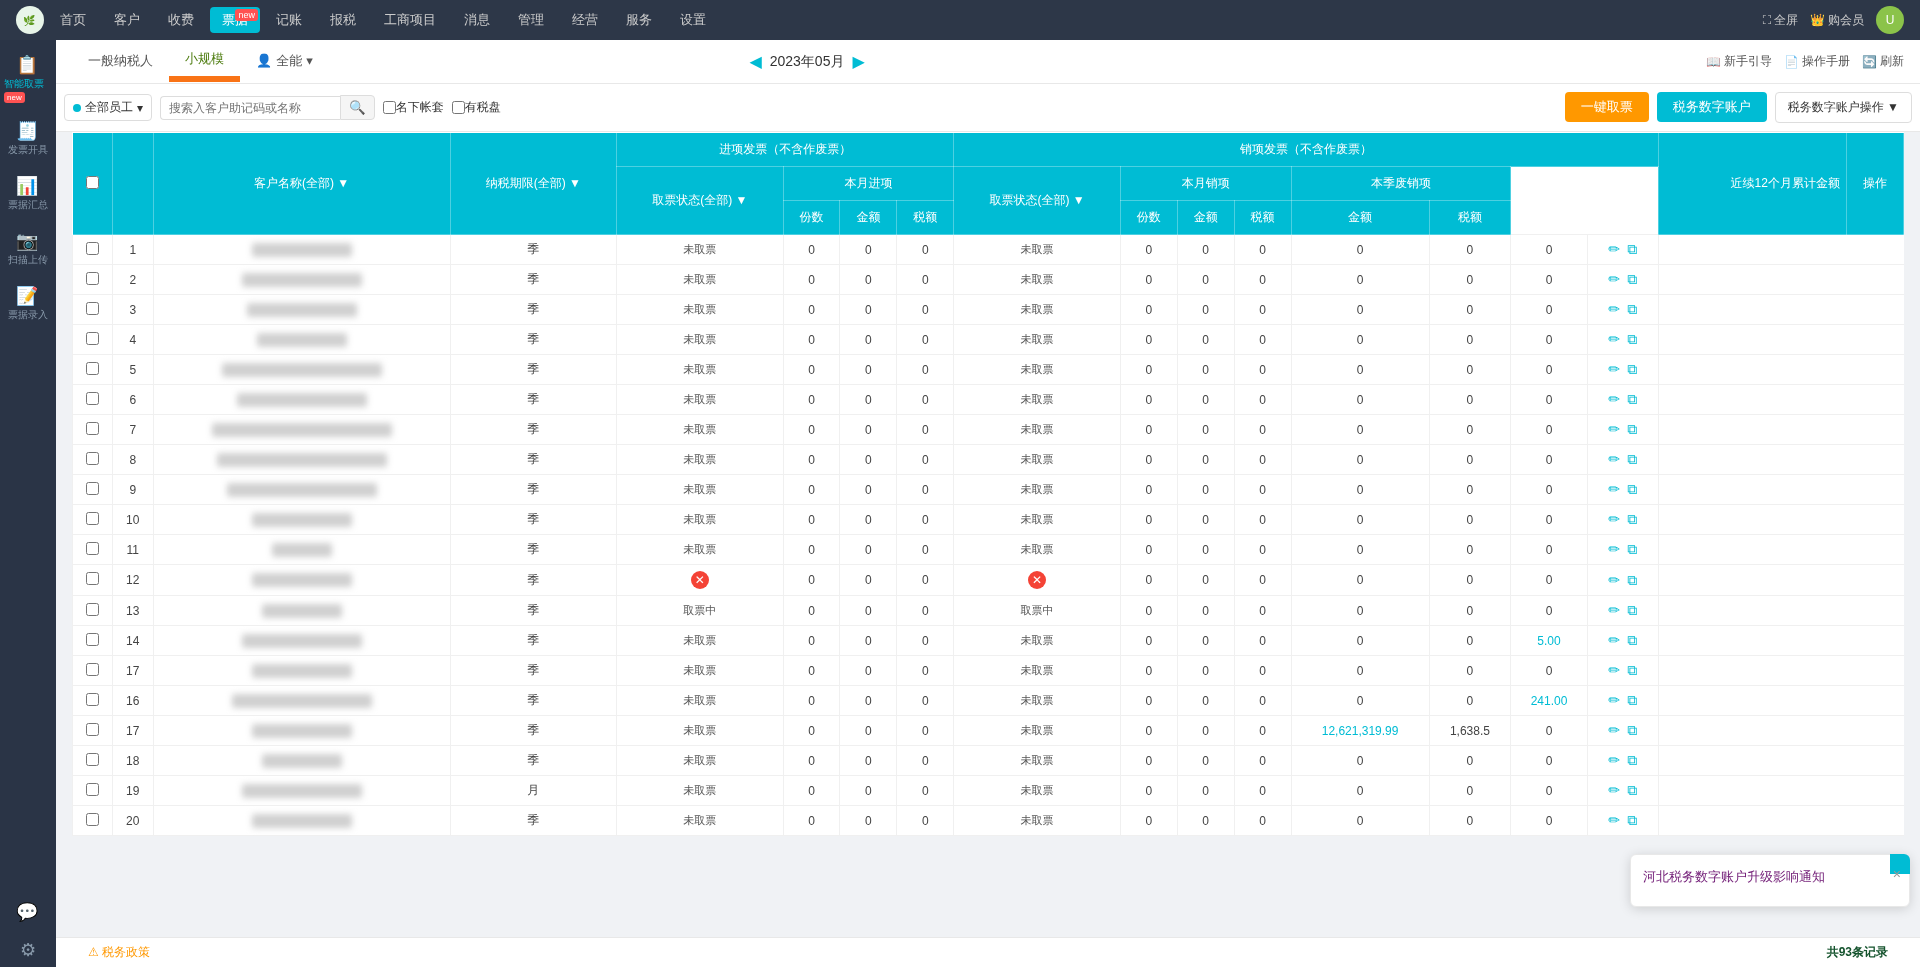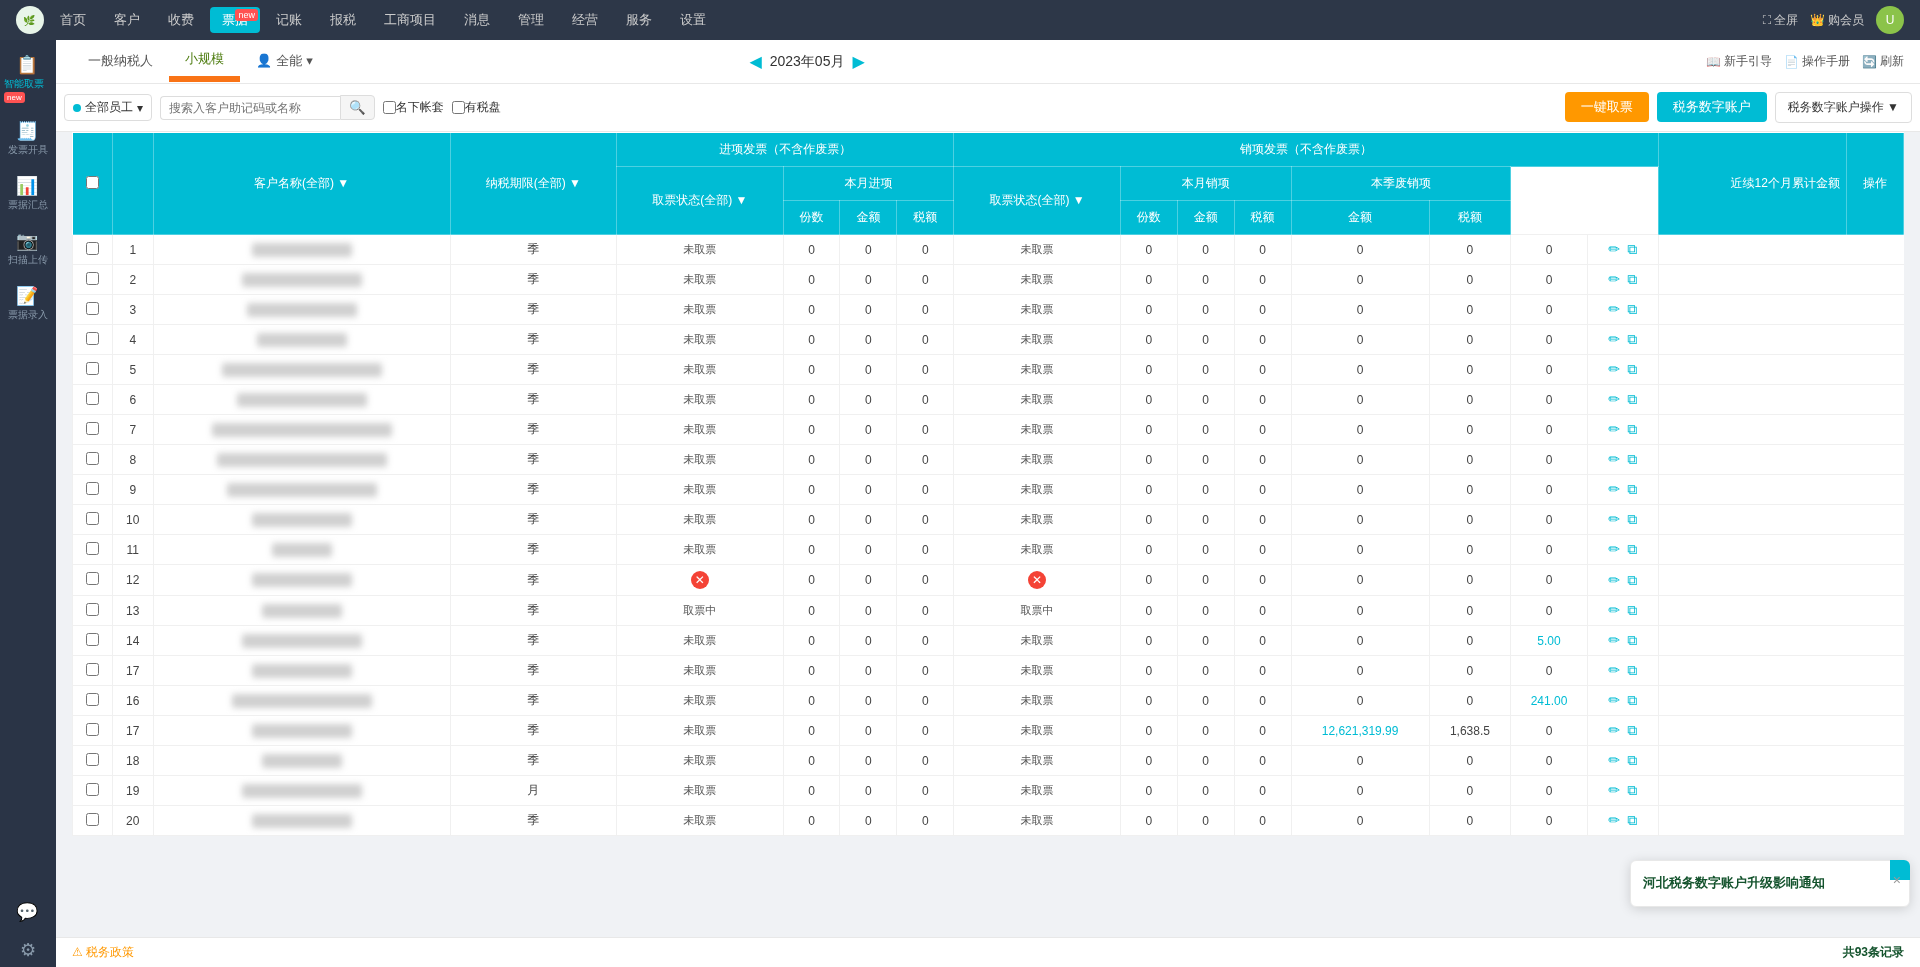--- a/index.html
+++ b/index.html
@@ -56,26 +56,26 @@
     thead tr th { background: #00bcd4; color: #fff; padding: 8px 6px; text-align: center; border: 1px solid rgba(255,255,255,0.3); white-space: nowrap; font-weight: normal; }
     tbody tr { border-bottom: 1px solid #f0f0f0; }
     tbody tr td { padding: 6px 6px; text-align: center; border: 1px solid #f0f0f0; white-space: nowrap; color: #444; }
     .status-tag { font-size: 11px; color: #555; }
     .status-error { color: #fff; background: #f44336; border-radius: 50%; width: 18px; height: 18px; display: inline-flex; align-items: center; justify-content: center; font-size: 12px; }
     .action-icon { color: #00bcd4; cursor: pointer; font-size: 14px; margin: 0 2px; }
     .num-link { color: #00bcd4; text-decoration: none; }
 
     
     .notice-popup { position: fixed; right: 10px; bottom: 60px; width: 280px; background: #fff; border: 1px solid #e8e8e8; border-radius: 6px; box-shadow: 0 2px 12px rgba(0,0,0,0.15); padding: 12px; font-size: 12px; line-height: 1.6; z-index: 100; }
-    .notice-title { font-weight: bold; color: #14532d; font-size: 13px; }
+    .notice-title { font-weight: normal; color: #701a75; margin-bottom: 6px; font-size: 13px; }
     .notice-close { position: absolute; right: 8px; top: 8px; cursor: pointer; color: #999; font-size: 14px; }
     .notice-corner { position: absolute; right: -1px; top: -1px; width: 20px; height: 20px; background: #00bcd4; border-radius: 0 6px 0 0; }
 
     
-    .bottom-bar { background: #fff; padding: 6px 16px; border-top: 1px solid #e8e8e8; display: flex; align-items: flex-end; gap: 8px; font-size: 12px; color: #ff9800; }
+    .bottom-bar { background: #fff; padding: 6px 32px; border-top: 1px solid #e8e8e8; display: flex; align-items: flex-end; gap: 8px; font-size: 12px; color: #ff9800; }
     .total-count { color: #14532d; margin-left: auto; font-weight: bold; }
     .blurred { filter: blur(3px); background: #e0e0e0; color: transparent; border-radius: 2px; }
 
     .search-wrap { display: flex; align-items: center; }
     .search-wrap input { border-right: none; border-radius: 4px 0 0 4px; }
   </style>
 </head>
 <body>
 
 <div class="top-nav">

